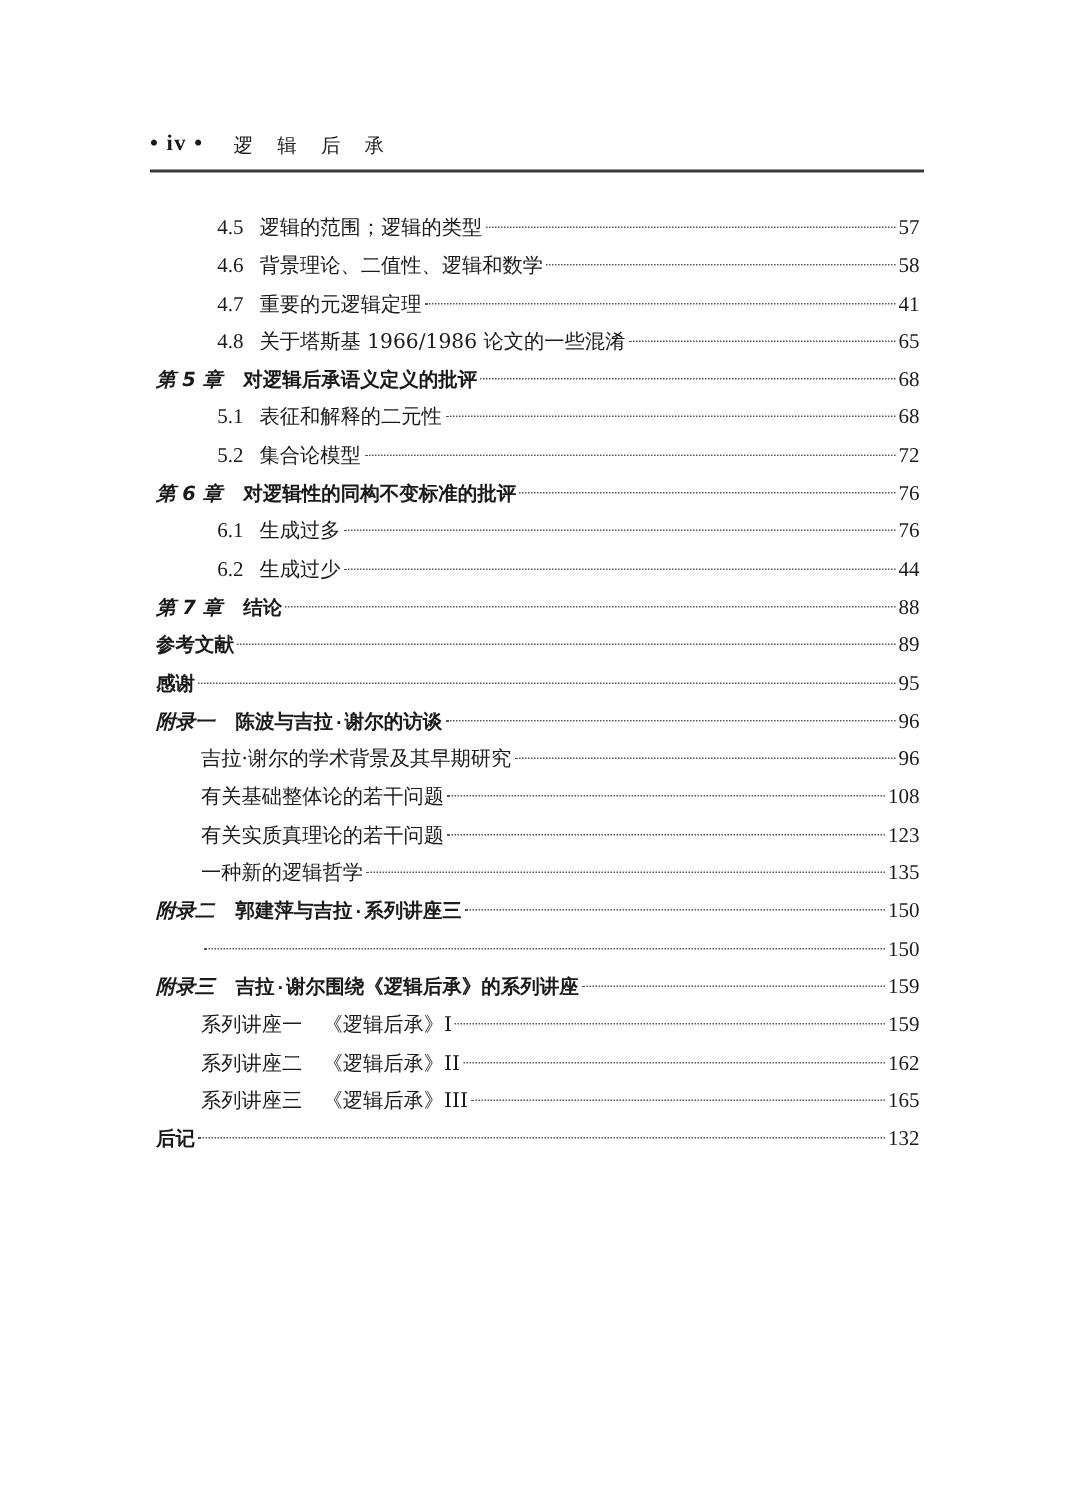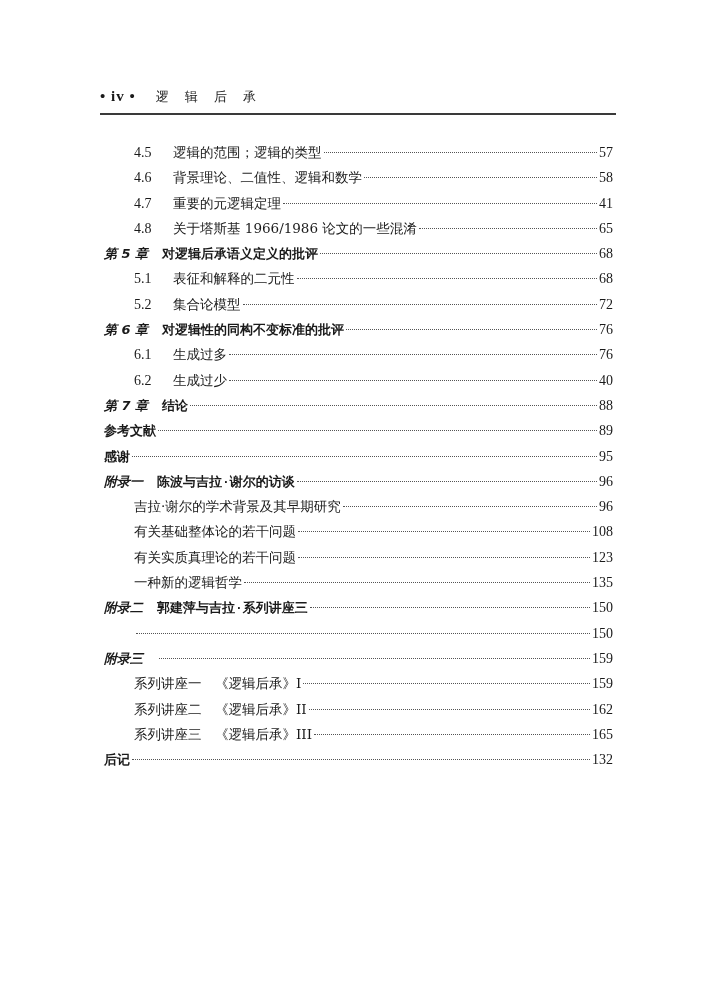--- a/index.html
+++ b/index.html
@@ -24,20 +24,21 @@
       background: #3a3a3a;
     }
     .toc {
       position: absolute; left: 104px; top: 140px; width: 509px;
     }
     .row {
       display: flex; align-items: baseline;
       height: 25.3px; line-height: 25.3px;
       font-size: 13.5px;
       white-space: nowrap;
+      text-align: center;
     }
     .row.lvl1 { padding-left: 0; }
     .row.lvl2 { padding-left: 30px; }
     .row.lvl2b { padding-left: 30px; }
     .row .num { display: inline-block; width: 39px; font-family: "Liberation Serif", serif; font-size: 14px; }
     .row.lvl1 .num { width: auto; margin-right: 14px; font-family: "DejaVu Sans", "Liberation Sans", sans-serif; font-weight: bold; font-size: 13px; font-style: italic; }
     .row.lvl1 .text { font-family: Liberation Mono, monospace; font-weight: bold; font-size: 13px; }
     .row .text { }
     .row .leader {
       flex: 1;
@@ -109,21 +110,21 @@
     <div class="row lvl2">
       <span class="num">6.1</span>
       <span class="text">生成过多</span>
       <span class="leader"></span>
       <span class="page">76</span>
     </div>
     <div class="row lvl2">
       <span class="num">6.2</span>
       <span class="text">生成过少</span>
       <span class="leader"></span>
-      <span class="page">40</span>
+      <span class="page">44</span>
     </div>
     <div class="row lvl1">
       <span class="num">第 7 章</span>
       <span class="text">结论</span>
       <span class="leader"></span>
       <span class="page">88</span>
     </div>
     <div class="row lvl1">
       <span class="text">参考文献</span>
       <span class="leader"></span>
@@ -165,20 +166,21 @@
       <span class="text">郭建萍与吉拉·系列讲座三</span>
       <span class="leader"></span>
       <span class="page">150</span>
     </div>
     <div class="row lvl2b">
       <span class="leader"></span>
       <span class="page">150</span>
     </div>
     <div class="row lvl1">
       <span class="num">附录三</span>
+      <span class="text">吉拉·谢尔围绕《逻辑后承》的系列讲座</span>
       <span class="leader"></span>
       <span class="page">159</span>
     </div>
     <div class="row lvl2b">
       <span class="text">系列讲座一　《逻辑后承》I</span>
       <span class="leader"></span>
       <span class="page">159</span>
     </div>
     <div class="row lvl2b">
       <span class="text">系列讲座二　《逻辑后承》II</span>

